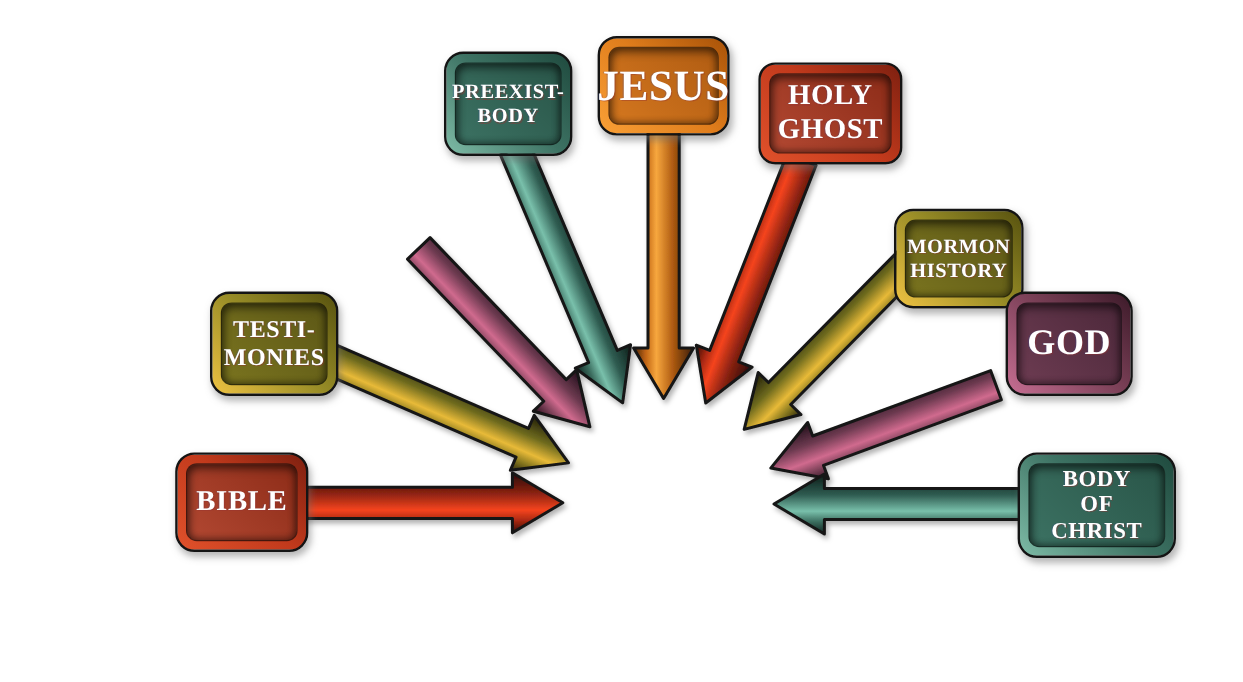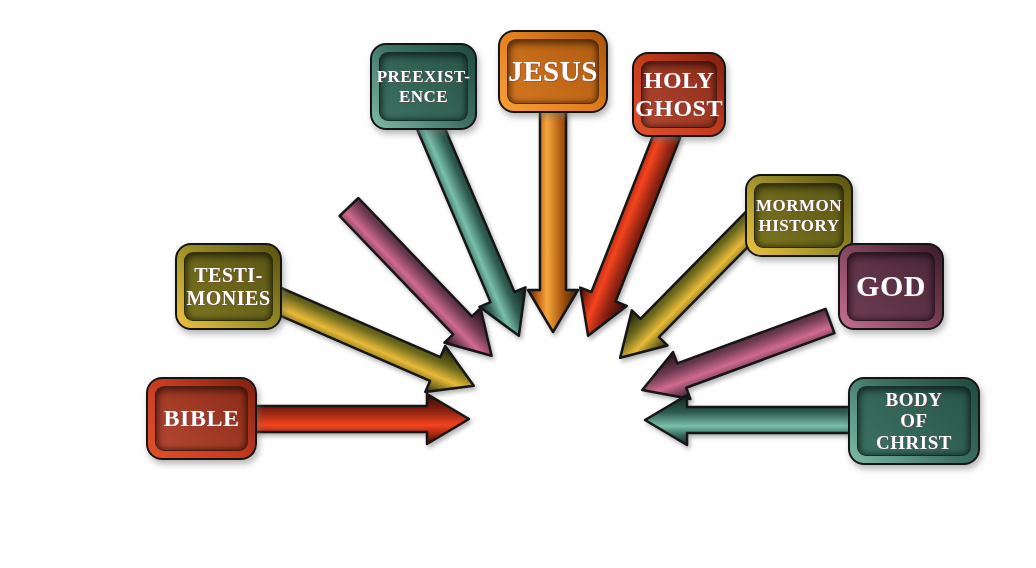--- a/index.html
+++ b/index.html
@@ -51,22 +51,22 @@
   
   .n-bible        {left:146px;top:377px;width:111px;height:83px;}
   .n-bible .label {font-size:24px;}
   .n-testimonies  {left:175px;top:243px;width:107px;height:87px;}
   .n-testimonies .label{font-size:20px;}
   .n-salvation    {left:252px;top:132px;width:108px;height:85px;}
   .n-salvation .label{font-size:24px;line-height:1.35;}
   .n-preexistence {left:370px;top:43px;width:107px;height:87px;}
   .n-preexistence .label{font-size:17px;}
   .n-jesus        {left:498px;top:30px;width:110px;height:83px;}
-  .n-jesus .label {font-size:29px;}
-  .n-holy-ghost   {left:632px;top:52px;width:94px;height:85px;}
+  .n-jesus .label {font-size:36px;}
+  .n-holy-ghost   {left:632px;top:52px;width:120px;height:85px;border-radius:14px;}
   .n-holy-ghost .label{font-size:24px;}
   .n-mormon       {left:745px;top:135px;width:108px;height:83px;margin-top:39px;}
   .n-mormon .label{font-size:17px;}
   .n-god          {left:838px;top:243px;width:106px;height:87px;}
   .n-god .label   {font-size:30px;}
   .n-body         {left:848px;top:377px;width:132px;height:88px;}
   .n-body .label  {font-size:19px;line-height:1.12;}
 
   
   .center-circle{
@@ -177,21 +177,21 @@
     <div class="panel">
       <span class="label">TESTI-
 MONIES</span>
     </div>
   </div>
 
 
   <div class="node teal n-preexistence">
     <div class="panel">
       <span class="label">PREEXIST-
-ENCE</span>
+BODY</span>
     </div>
   </div>
 
   <div class="node orange n-jesus">
     <div class="panel">
       <span class="label">JESUS</span>
     </div>
   </div>
 
   <div class="node red n-holy-ghost">

